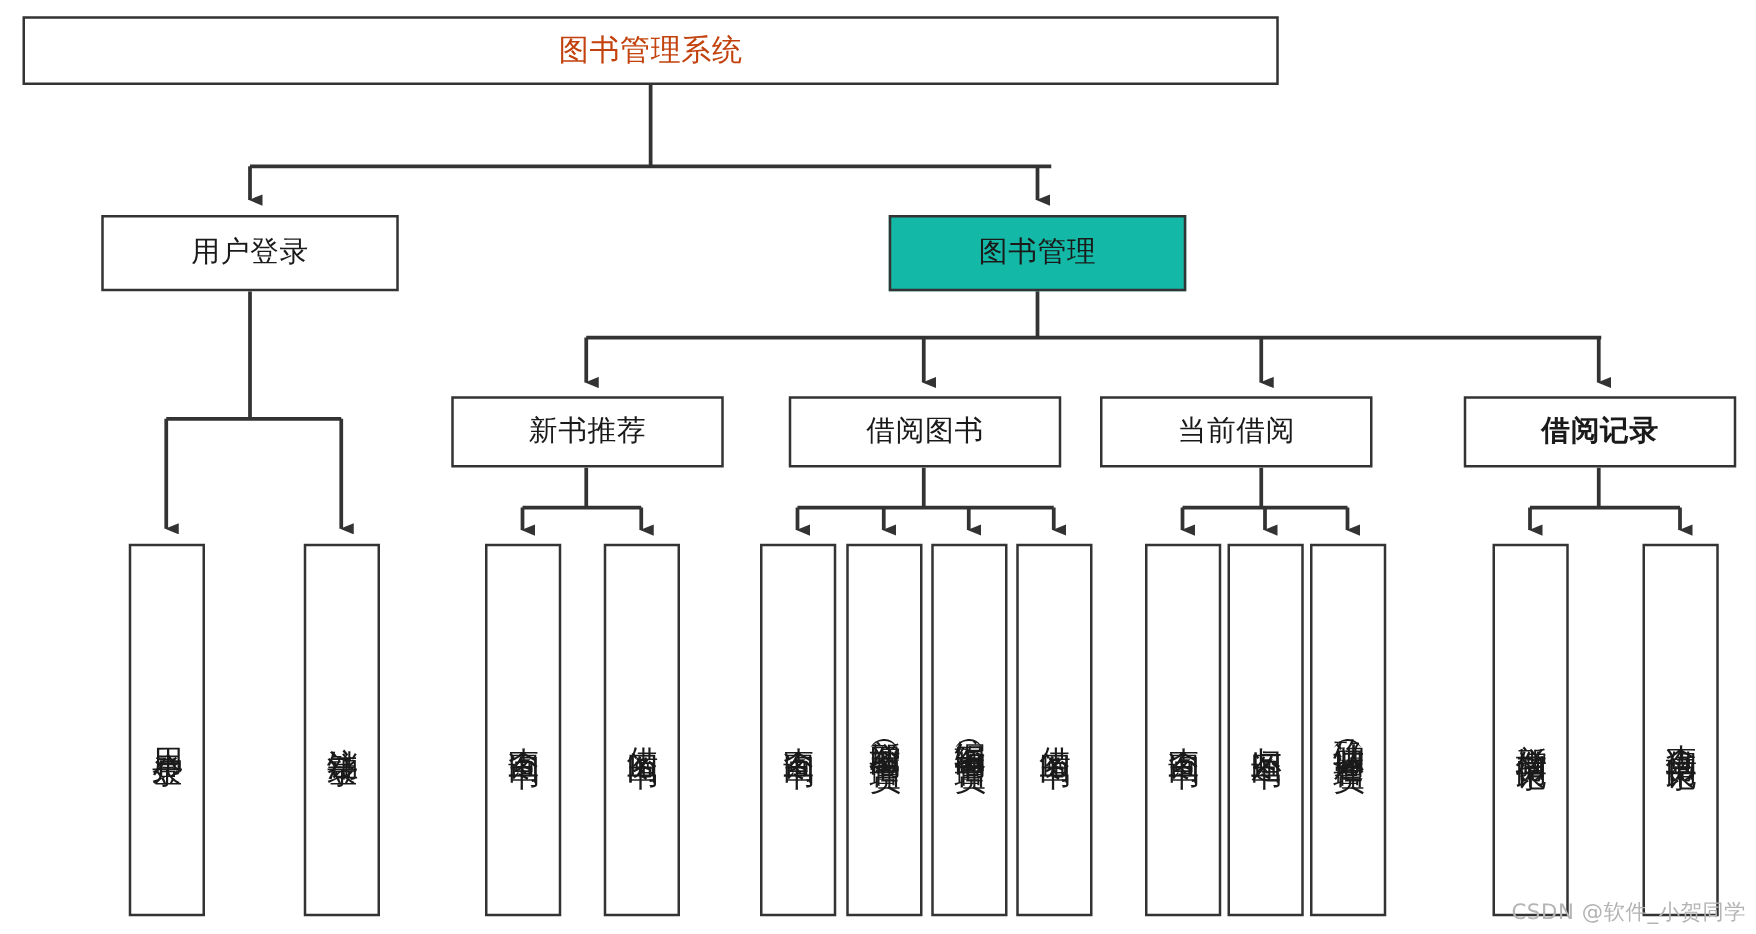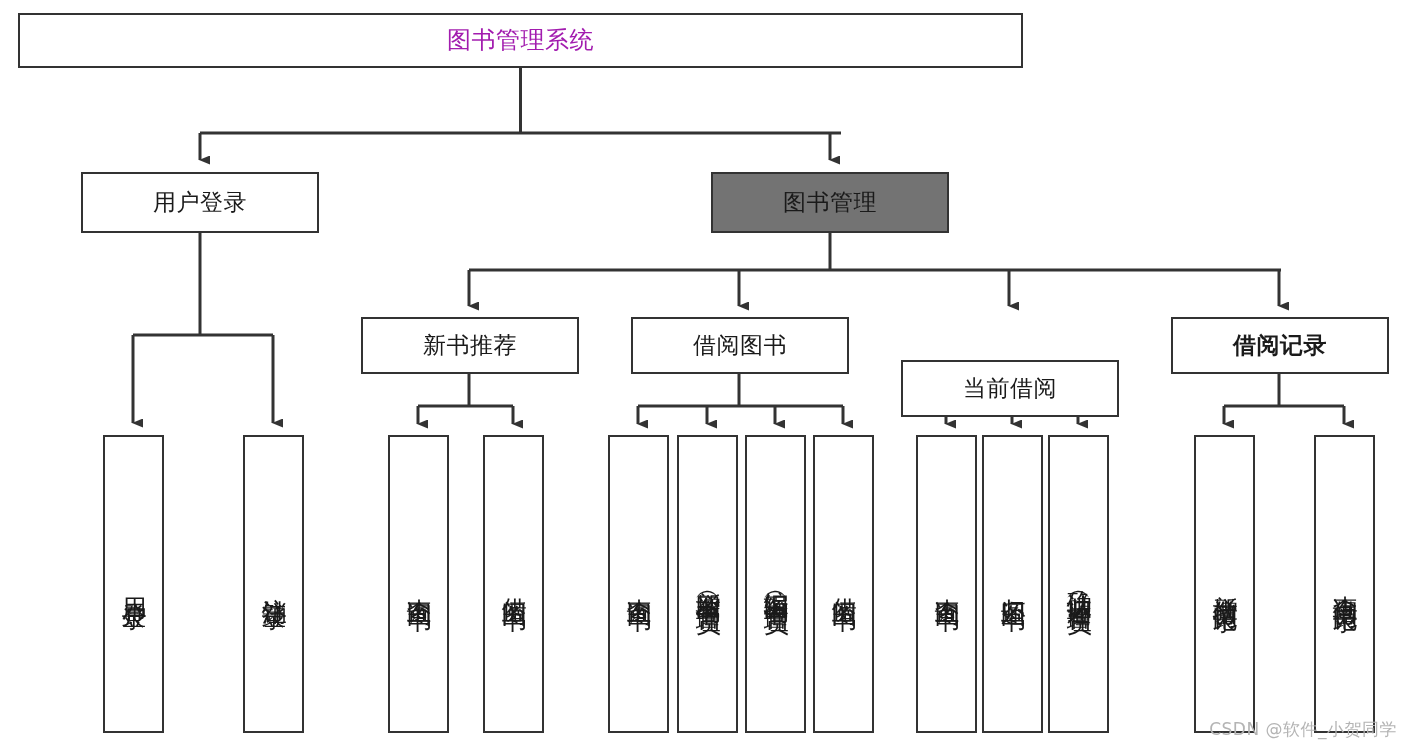--- a/index.html
+++ b/index.html
@@ -129,37 +129,37 @@
       <path d="M 1078 406 L 1078 424" marker-end="url(#arrowhead)"></path>
 
       <path d="M 1279 374 L 1279 406"></path>
       <path d="M 1224 406 L 1344 406"></path>
       <path d="M 1224 406 L 1224 424" marker-end="url(#arrowhead)"></path>
       <path d="M 1344 406 L 1344 424" marker-end="url(#arrowhead)"></path>
     </g>
   </svg>
 
   <div class="node horiz root" style="left: 18px; top: 13px; width: 1005px; height: 55px; border-color: rgb(51, 51, 51); background: rgb(255, 255, 255);">
-    <span class="node-label" style="color: #a21caf;">图书管理系统</span>
+    <span class="node-label" style="color: #c2410c;">图书管理系统</span>
   </div>
 
   <div class="node horiz" style="left: 81px; top: 172px; width: 238px; height: 61px; border-color: rgb(51, 51, 51); background: rgb(255, 255, 255);">
     <span class="node-label" style="color: rgb(26, 26, 26);">用户登录</span>
   </div>
-  <div class="node horiz" style="left: 711px; top: 172px; width: 238px; height: 61px; border-color: rgb(51, 51, 51); background: #737373;">
+  <div class="node horiz" style="left: 711px; top: 172px; width: 238px; height: 61px; border-color: rgb(51, 51, 51); background: #14b8a6;">
     <span class="node-label" style="color: rgb(26, 26, 26);">图书管理</span>
   </div>
 
   <div class="node horiz" style="left: 361px; top: 317px; width: 218px; height: 57px; border-color: rgb(51, 51, 51); background: rgb(255, 255, 255);">
     <span class="node-label" style="color: rgb(26, 26, 26);">新书推荐</span>
   </div>
   <div class="node horiz" style="left: 631px; top: 317px; width: 218px; height: 57px; border-color: rgb(51, 51, 51); background: rgb(255, 255, 255);">
     <span class="node-label" style="color: rgb(26, 26, 26);">借阅图书</span>
   </div>
-  <div class="node horiz" style="left: 901px; top: 317px; width: 218px; height: 57px; border-color: rgb(51, 51, 51); background: rgb(255, 255, 255); margin-top: 43px;">
+  <div class="node horiz" style="left: 880px; top: 317px; width: 218px; height: 57px; border-color: rgb(51, 51, 51); background: rgb(255, 255, 255);">
     <span class="node-label" style="color: rgb(26, 26, 26);">当前借阅</span>
   </div>
   <div class="node horiz" style="left: 1171px; top: 317px; width: 218px; height: 57px; border-color: rgb(51, 51, 51); background: rgb(255, 255, 255);">
     <span class="node-label" style="color: rgb(26, 26, 26); font-weight: bold;">借阅记录</span>
   </div>
 
   <div class="node vert" style="left: 103px; top: 435px; width: 61px; height: 298px; border-color: rgb(51, 51, 51); background: rgb(255, 255, 255);">
     <span class="node-label" style="color: rgb(26, 26, 26);">用户登录</span>
   </div>
   <div class="node vert" style="left: 243px; top: 435px; width: 61px; height: 298px; border-color: rgb(51, 51, 51); background: rgb(255, 255, 255);">

